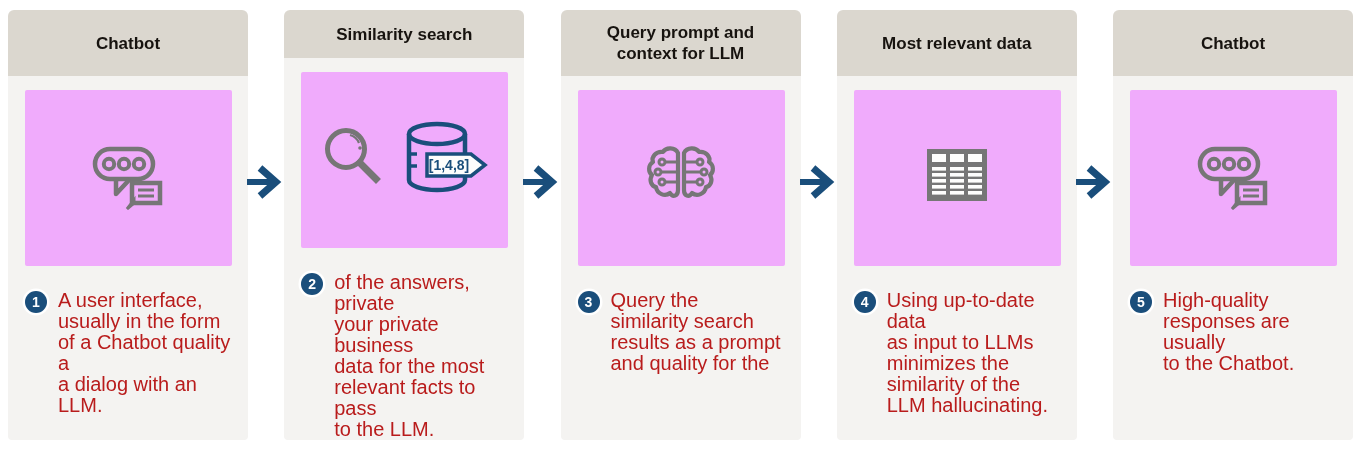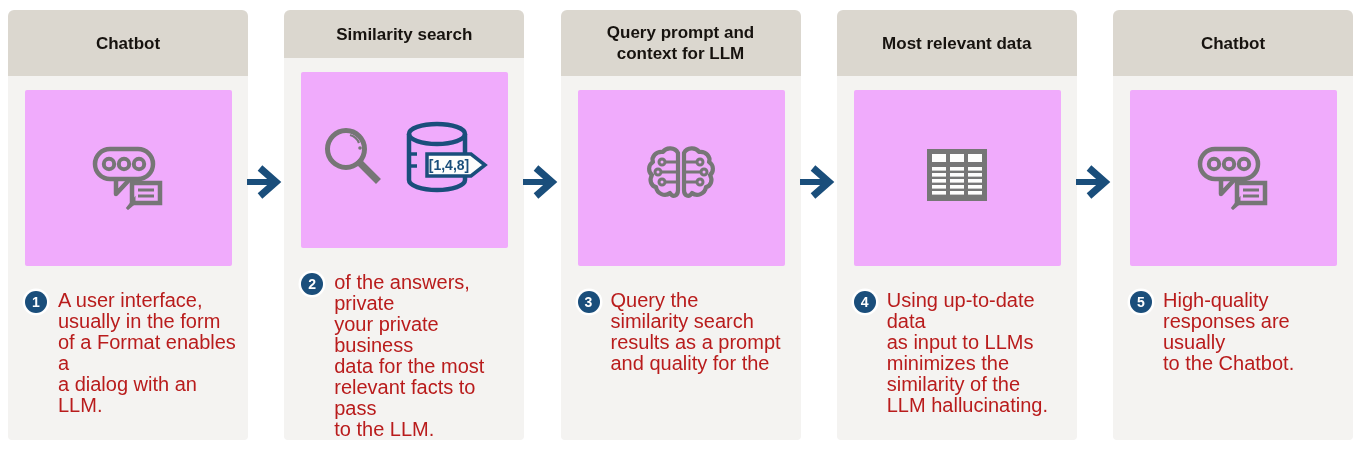--- a/index.html
+++ b/index.html
@@ -117,21 +117,21 @@
             <line class="stroke-gray" x1="47" y1="54" x2="63" y2="54" stroke-width="3"></line>
             <path d="M43 61 L36 67 L43 58 Z" fill="#767676" stroke="#767676" stroke-width="3"></path>
           </svg>
         </span>
       </div>
       <div class="desc">
         <div class="badge">1</div>
         <div class="desc-text">
             <div>A user interface,</div>
             <div>usually in the form</div>
-            <div>of a Format enables a</div>
+            <div>of a Chatbot quality a</div>
             <div>a dialog  with an LLM.</div>
           </div>
       </div>
     </div>
   </div>
 
   <div class="arrow-cell">
     <svg width="40" height="40" viewBox="0 0 40 40">
       <line class="stroke-blue" x1="1" y1="20" x2="25" y2="20" stroke-width="6"></line>
       <polyline class="stroke-blue" points="14,6 30,20 14,34" stroke-width="7" stroke-linejoin="miter"></polyline>

